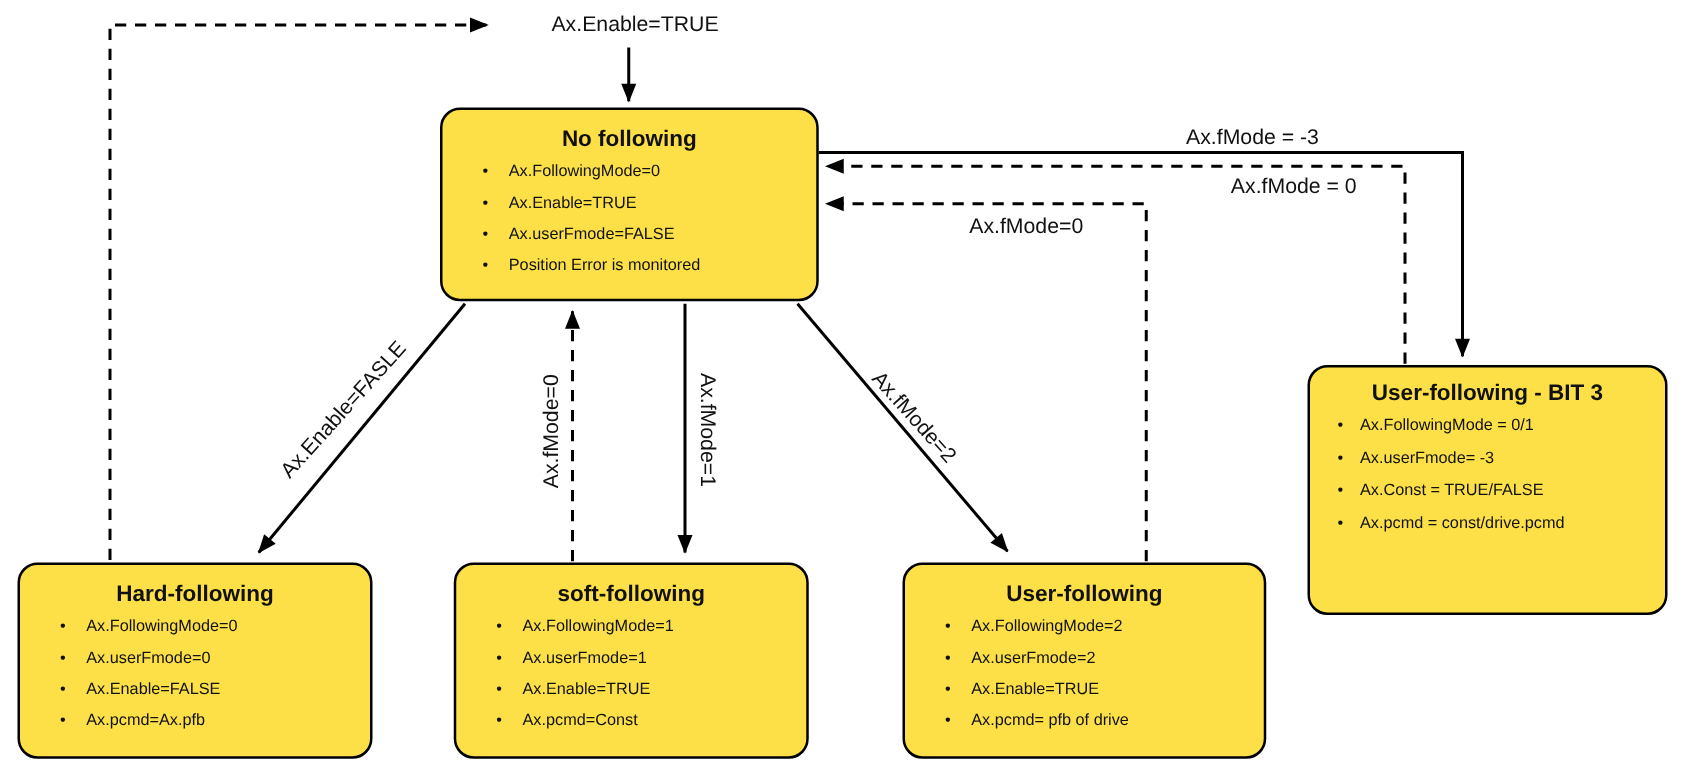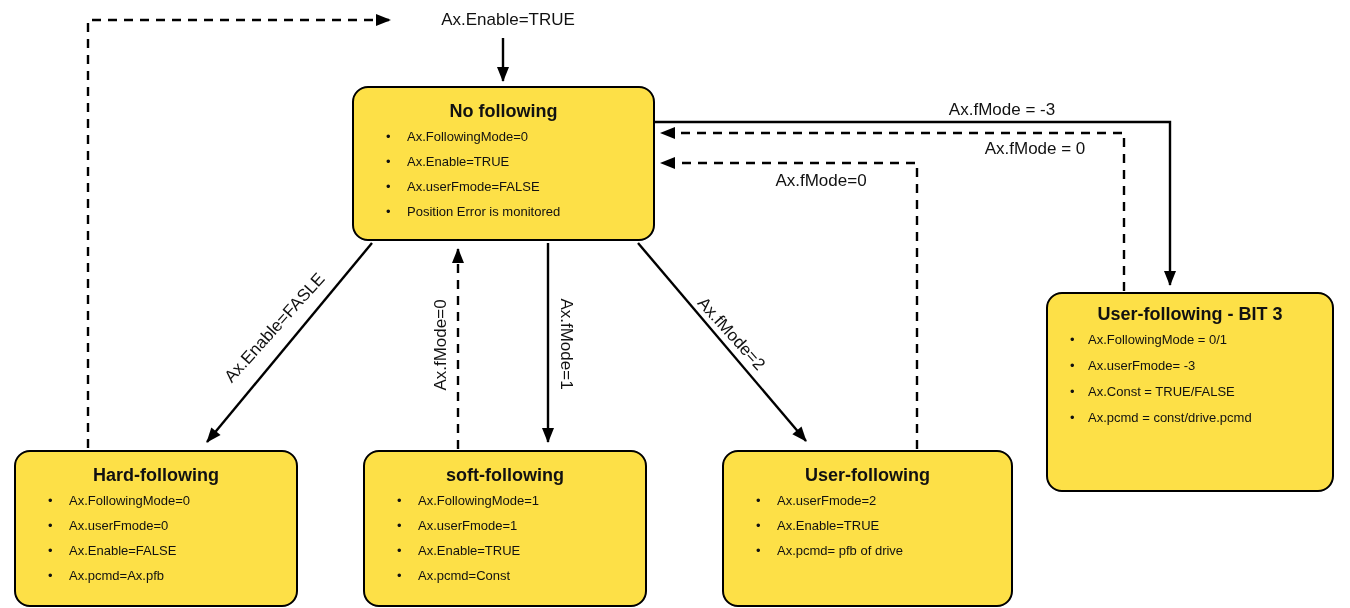--- a/index.html
+++ b/index.html
@@ -101,20 +101,21 @@
       <li>Ax.FollowingMode=1</li>
       <li>Ax.userFmode=1</li>
       <li>Ax.Enable=TRUE</li>
       <li>Ax.pcmd=Const</li>
     </ul>
   </div>
 
   <div class="state-box" style="left:722px; top:450px; width:291px; height:157px;">
     <h3>User-following</h3>
     <ul>
+      <li>Ax.FollowingMode=2</li>
       <li>Ax.userFmode=2</li>
       <li>Ax.Enable=TRUE</li>
       <li>Ax.pcmd= pfb of drive</li>
     </ul>
   </div>
 
   <div class="state-box box-bit3" style="left:1046px; top:292px; width:288px; height:200px;">
     <h3>User-following - BIT 3</h3>
     <ul>
       <li>Ax.FollowingMode = 0/1</li>

